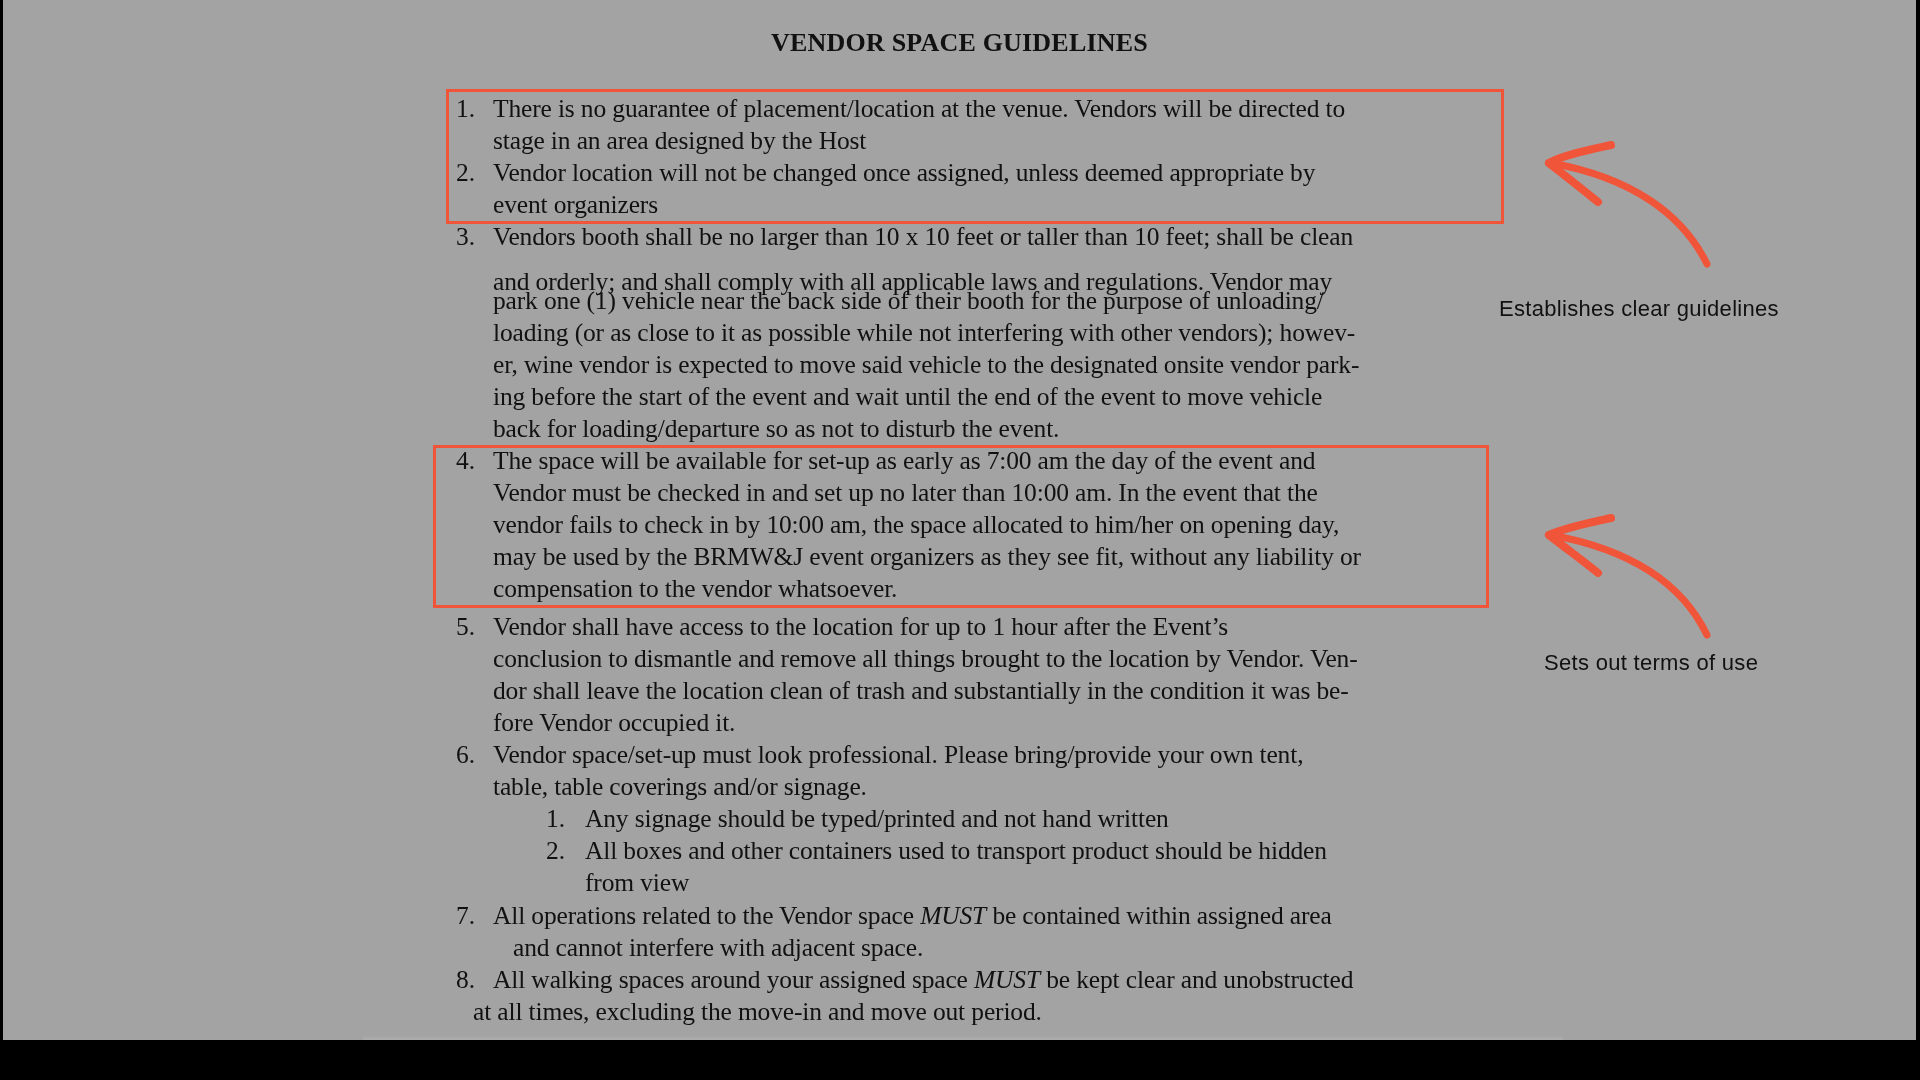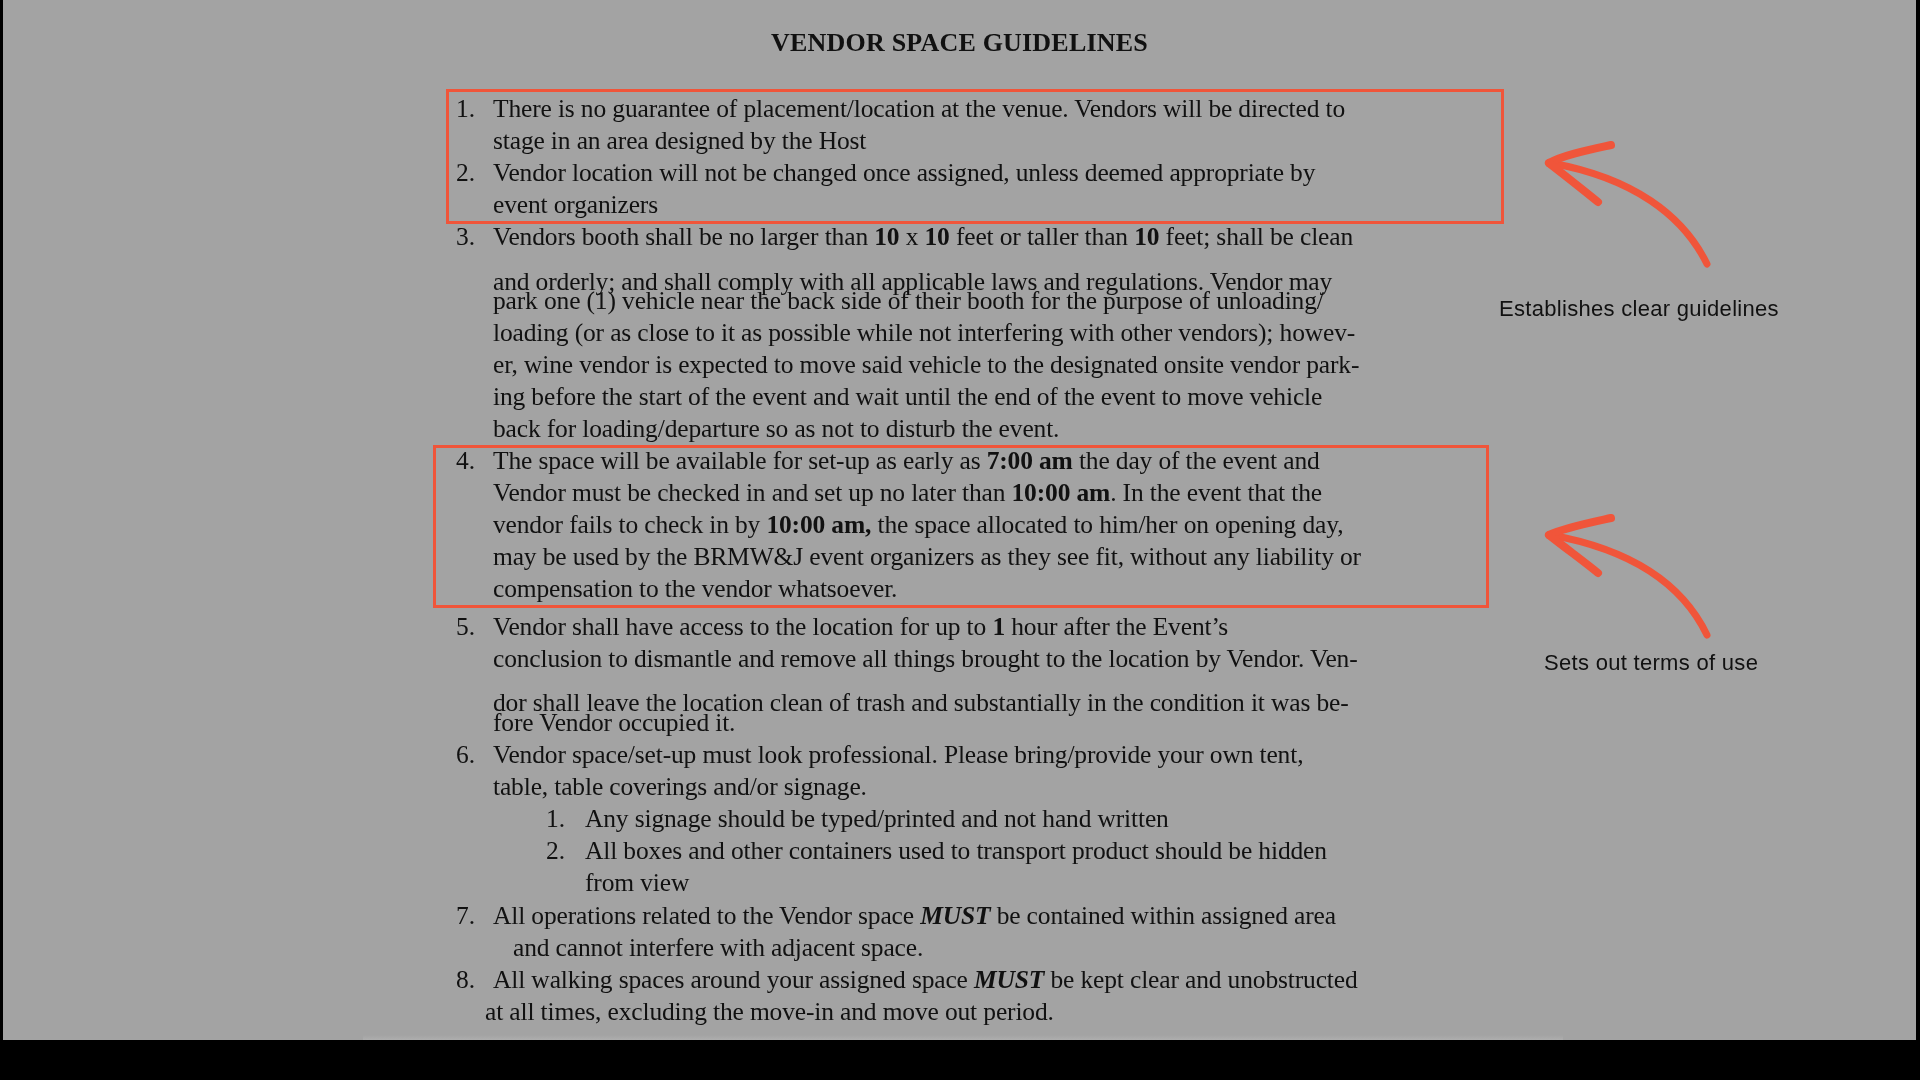--- a/index.html
+++ b/index.html
@@ -34,21 +34,21 @@
     .hl-box {
       position: absolute; border: 3px solid #f0553a; box-sizing: border-box;
       background: transparent;
     }
     .callout-label {
       position: absolute; white-space: nowrap; color: #111111;
       font-family: Liberation Sans, sans-serif;
       font-size: 22px; letter-spacing: 0.3px;
     }
     svg.arrow { position: absolute; overflow: visible; }
-    b { font-weight: bold; }
+    b { font-weight: normal; }
   </style>
 </head>
 <body>
 
 <div class="canvas">
 
   <div class="doc-title">VENDOR SPACE GUIDELINES</div>
 
   <div class="doc">
 
@@ -81,21 +81,21 @@
       <span class="line" style="left:490px; top:477px;"><span>Vendor must be checked in and set up no later than </span><b>10:00 am</b><span>.  In the event that the</span></span>
       <span class="line" style="left:490px; top:509px;"><span>vendor fails to check in by </span><b>10:00 am,</b><span> the space allocated to him/her on opening day,</span></span>
       <span class="line" style="left:490px; top:541px;">may be used by the BRMW&amp;J event organizers as they see fit, without any liability or</span>
       <span class="line" style="left:490px; top:573px;">compensation to the vendor whatsoever.</span>
     </div>
 
     <div>
       <span class="num" style="left:453px; top:611px;">5.</span>
       <span class="line" style="left:490px; top:611px;"><span>Vendor shall have access to the location for up to </span><b>1</b><span> hour after the Event’s</span></span>
       <span class="line" style="left:490px; top:643px;text-align:right;">conclusion to dismantle and remove all things brought to the location by Vendor. Ven-</span>
-      <span class="line" style="left:490px; top:675px;margin-top:12px;">dor shall leave the location clean of trash and substantially in the condition it was be-</span>
+      <span class="line" style="left:490px; top:675px;">dor shall leave the location clean of trash and substantially in the condition it was be-</span>
       <span class="line" style="left:490px; top:707px;">fore Vendor occupied it.</span>
     </div>
 
     <div>
       <span class="num" style="left:453px; top:739px;">6.</span>
       <span class="line" style="left:490px; top:739px;">Vendor space/set-up must look professional.  Please bring/provide your own tent,</span>
       <span class="line" style="left:490px; top:771px;">table, table coverings and/or signage.</span>
 
       <div>
         <span class="num" style="left:543px; top:803px;">1.</span>
@@ -110,21 +110,21 @@
 
     <div>
       <span class="num" style="left:453px; top:900px;">7.</span>
       <span class="line" style="left:490px; top:900px;"><span>All operations related to the Vendor space </span><b><i>MUST</i></b><span> be contained within assigned area</span></span>
       <span class="line" style="left:510px; top:932px;">and cannot interfere with adjacent space.</span>
     </div>
 
     <div>
       <span class="num" style="left:453px; top:964px;">8.</span>
       <span class="line" style="left:490px; top:964px;"><span>All walking spaces around your assigned space </span><b><i>MUST</i></b><span> be kept clear and unobstructed</span></span>
-      <span class="line" style="left:482px; top:996px;">at all times, excluding the move-in and move out period.</span>
+      <span class="line" style="left:470px; top:996px;">at all times, excluding the move-in and move out period.</span>
     </div>
   </div>
 
   <div class="hl-box" style="left:443px; top:89px; width:1058px; height:135px;"></div>
   <div class="hl-box" style="left:430px; top:445px; width:1056px; height:163px;"></div>
 
   <svg class="arrow" style="left:0; top:0;" width="1913" height="1072">
     <path d="M1704,264 C1680,215 1630,178 1548,163" fill="none" stroke="#f0553a" stroke-width="7" stroke-linecap="round"></path>
     <path d="M1608,145 C1585,150 1560,155 1546,163" fill="none" stroke="#f0553a" stroke-width="8" stroke-linecap="round"></path>
     <path d="M1546,163 C1565,178 1583,192 1595,202" fill="none" stroke="#f0553a" stroke-width="8" stroke-linecap="round"></path>

